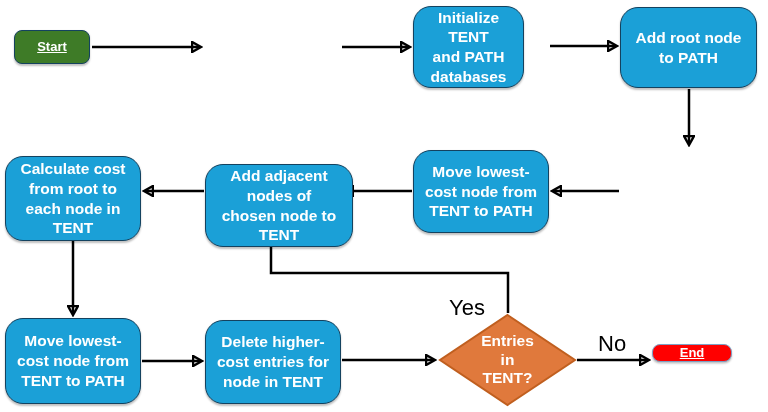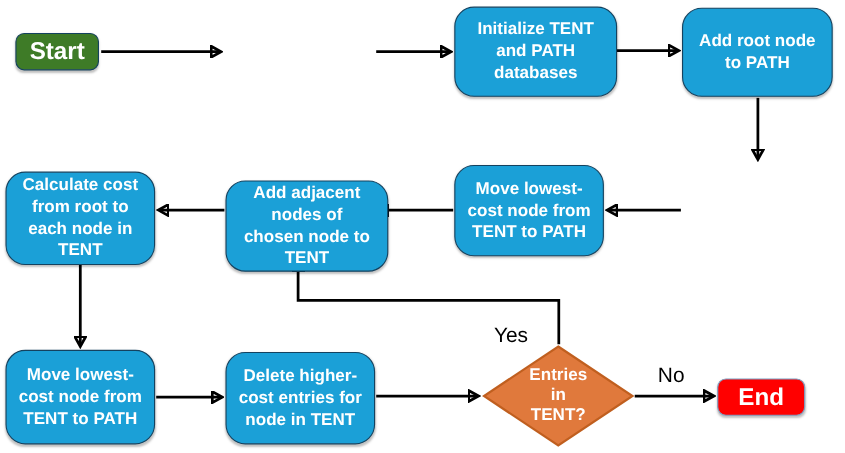--- a/index.html
+++ b/index.html
@@ -44,35 +44,35 @@
     border: 1.5px solid var(--start-border, #14425F);
     border-radius: 8px;
     box-shadow: 0 1.5px 2px rgba(0,0,0,0.25);
   }
   .end {
     background: var(--end-fill, #FF0000);
     border: 1.5px solid var(--end-border, #7DA0C4);
     border-radius: 8px;
     box-shadow: 0 1.5px 2px rgba(0,0,0,0.25);
   }
-  .start .label, .end .label { font-size: 22px; }
+  .start .label, .end .label { font-size: 13px; text-decoration: underline; }
   .decision { background: transparent; border: none; }
   .decision svg {
     position: absolute; left: 0; top: 0; width: 100%; height: 100%;
   }
   .decision polygon {
     fill: var(--decision-fill, #E0793C);
     stroke: var(--decision-border, #C05F1F);
     stroke-width: 2;
   }
   .decision .label { position: relative; line-height: 1.22; }
   .edge-label {
     position: absolute;
     color: var(--edge-label-text, #000);
-    font-size: 19px;
+    font-size: 22px;
     font-weight: normal;
   }
 </style>
 </head>
 <body>
 
 <div id="canvas" style="--process-fill: #1BA0D7; --process-border: #14425F; --start-fill: #3E7B27; --start-border: #14425F; --end-fill: #FF0000; --end-border: #7DA0C4; --decision-fill: #E0793C; --decision-border: #C05F1F; --arrow: #000000; --node-text: #FFFFFF; --edge-label-text: #000000;">
 
   <svg class="wires" viewBox="0 0 768 412">
     <defs>
@@ -92,21 +92,21 @@
     <path d="M342 360 H434" marker-end="url(#arrow)"></path>
     <path d="M577 360 H648" marker-end="url(#arrow)"></path>
     <path d="M508 313 V273 H271 V238" marker-end="url(#arrow)"></path>
   </svg>
 
   <div class="node start" style="left:14px;top:30px;width:76px;height:34px">
     <span class="label">Start</span>
   </div>
 
 
-  <div class="node process" style="left:413px;top:6px;width:148px;height:82px">
+  <div class="node process" style="left:413px;top:6px;width:111px;height:82px">
     <span class="label">Initialize TENT
 and PATH
 databases</span>
   </div>
 
   <div class="node process" style="left:620px;top:7px;width:137px;height:81px">
     <span class="label">Add root node
 to PATH</span>
   </div>
 
@@ -145,21 +145,21 @@
 
   <div class="node decision" style="left:438px;top:313px;width:139px;height:94px">
     <svg viewBox="0 0 139 94">
       <polygon points="69.5,2 137,47 69.5,92 2,47"></polygon>
     </svg>
     <span class="label">Entries
 in
 TENT?</span>
   </div>
 
-  <div class="node end" style="left:652px;top:344px;width:80px;height:34px">
+  <div class="node end" style="left:652px;top:344px;width:80px;height:18px">
     <span class="label">End</span>
   </div>
 
   <div class="edge-label" style="left:449px;top:295px">Yes</div>
 
   <div class="edge-label" style="left:598px;top:331px">No</div>
 
 </div>
 
 </body></html>

